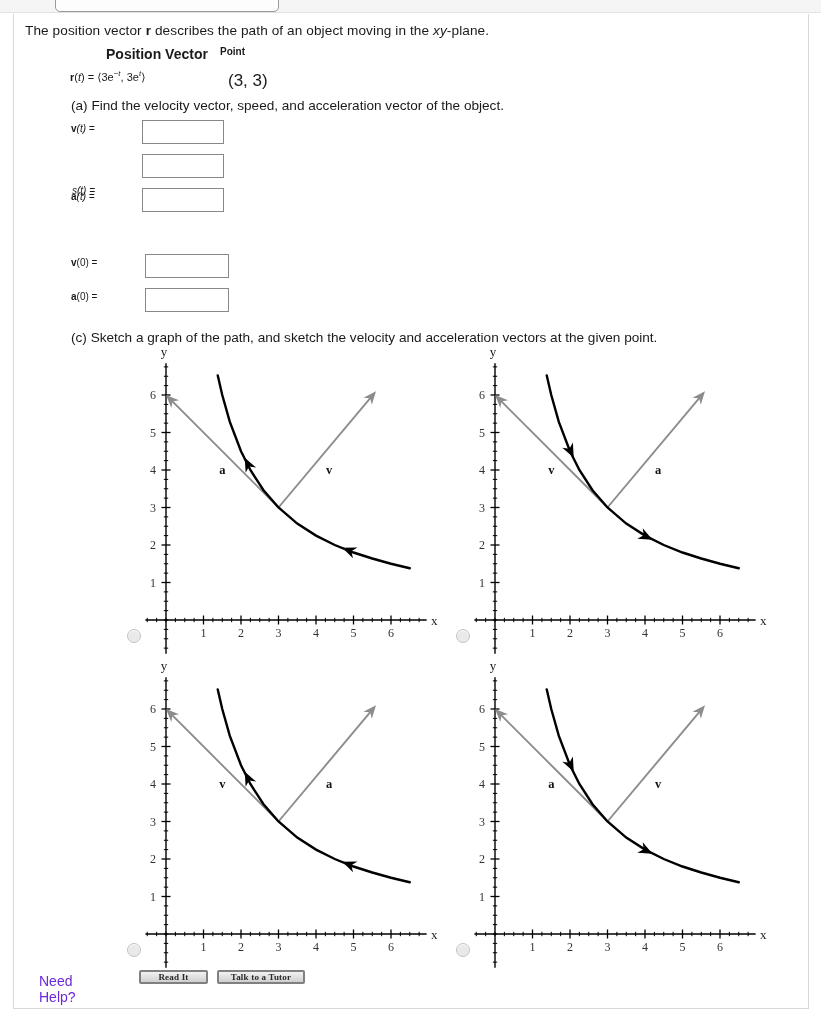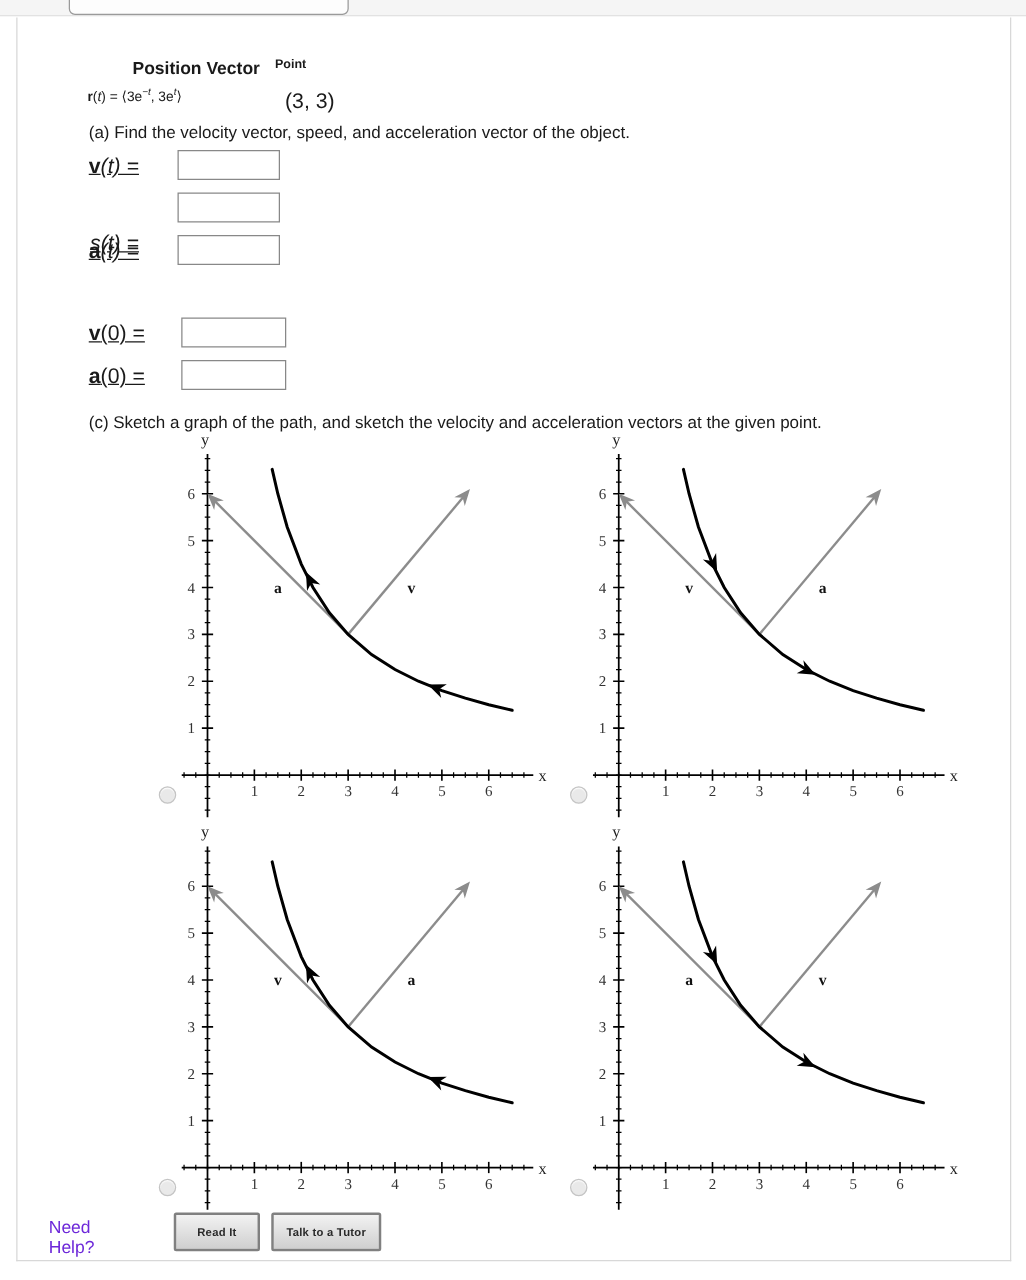--- a/index.html
+++ b/index.html
@@ -36,63 +36,64 @@
   sup{font-size:.72em;vertical-align:super;line-height:0;}
 
   
   #pv-head-label{position:absolute;left:56px;top:32px;font-weight:bold;font-size:14px;margin-left:36px;}
   #pv-point-label{position:absolute;left:206px;top:32px;font-weight:bold;font-size:10px;}
   #pv-formula{position:absolute;left:56px;top:57px;font-size:11px;white-space:nowrap;text-align:center;}
   #pv-point-value{position:absolute;left:214px;top:57px;font-size:17px;}
 
   
   .part-text{position:absolute;font-size:13.6px;white-space:nowrap;}
-  .eqlabel{position:absolute;font-size:17px;white-space:nowrap;text-decoration:underline;}
+  .eqlabel{position:absolute;font-size:10px;white-space:nowrap;}
   .answer-box{
     position:absolute;background:#ffffff;border:1px solid #888888;
     box-sizing:border-box;
   }
 
   
   .graph-cell{position:absolute;width:330px;height:310px;}
   .graph-radio{
     position:absolute;width:12px;height:12px;border-radius:50%;
     background:#e9e9e9;border:1px solid #c4c4c4;
     box-shadow:inset 0 1px 1px rgba(255,255,255,.9);
   }
   .graph-svg{position:absolute;left:0;top:0;}
 
   
   #need-help-row{position:absolute;left:25px;top:956px;height:22px;}
   #need-help-label{
     position:absolute;left:0;top:3px;font-size:14px;font-weight:normal;color:#6d28d9;
   }
   .help-btn{
-    position:absolute;top:0;height:31px;
+    position:absolute;top:0;height:14px;
     background:linear-gradient(#f2f2f2,#cfcfcf);
     border:2px solid #808080;
     border-radius:2px;
     font-size:9px;font-weight:bold;color:#2a2a2a;
     display:flex;align-items:center;justify-content:center;
-    font-family:Liberation Sans, sans-serif;
+    font-family:Liberation Serif, serif;
     box-sizing:border-box;
     letter-spacing:.2px;
   }
   #btn-read-it{left:100px;width:69px;}
   #btn-tutor{left:178px;width:88px;}
 </style>
 </head>
 <body>
 
 <div id="top-strip">
   <div id="top-partial-button"></div>
 </div>
 
 <div id="content-panel">
 
+  <div class="intro"><span>The position vector </span><span class="b">r</span><span> describes the path of an object moving in the </span><span class="it">xy</span><span>-plane.</span></div>
 
   <div id="pv-head-label">Position Vector</div>
   <div id="pv-point-label">Point</div>
 
   <div id="pv-formula"><span class="b">r</span><span>(</span><span class="it">t</span><span>) = ⟨3e</span><sup class="it">−t</sup><span>, 3e</span><sup class="it">t</sup><span>⟩</span></div>
 
   <div id="pv-point-value">(3, 3)</div>
 
   <div class="part-text" style="left:57px;top:84px;">(a) Find the velocity vector, speed, and acceleration vector of the object.</div>
 

